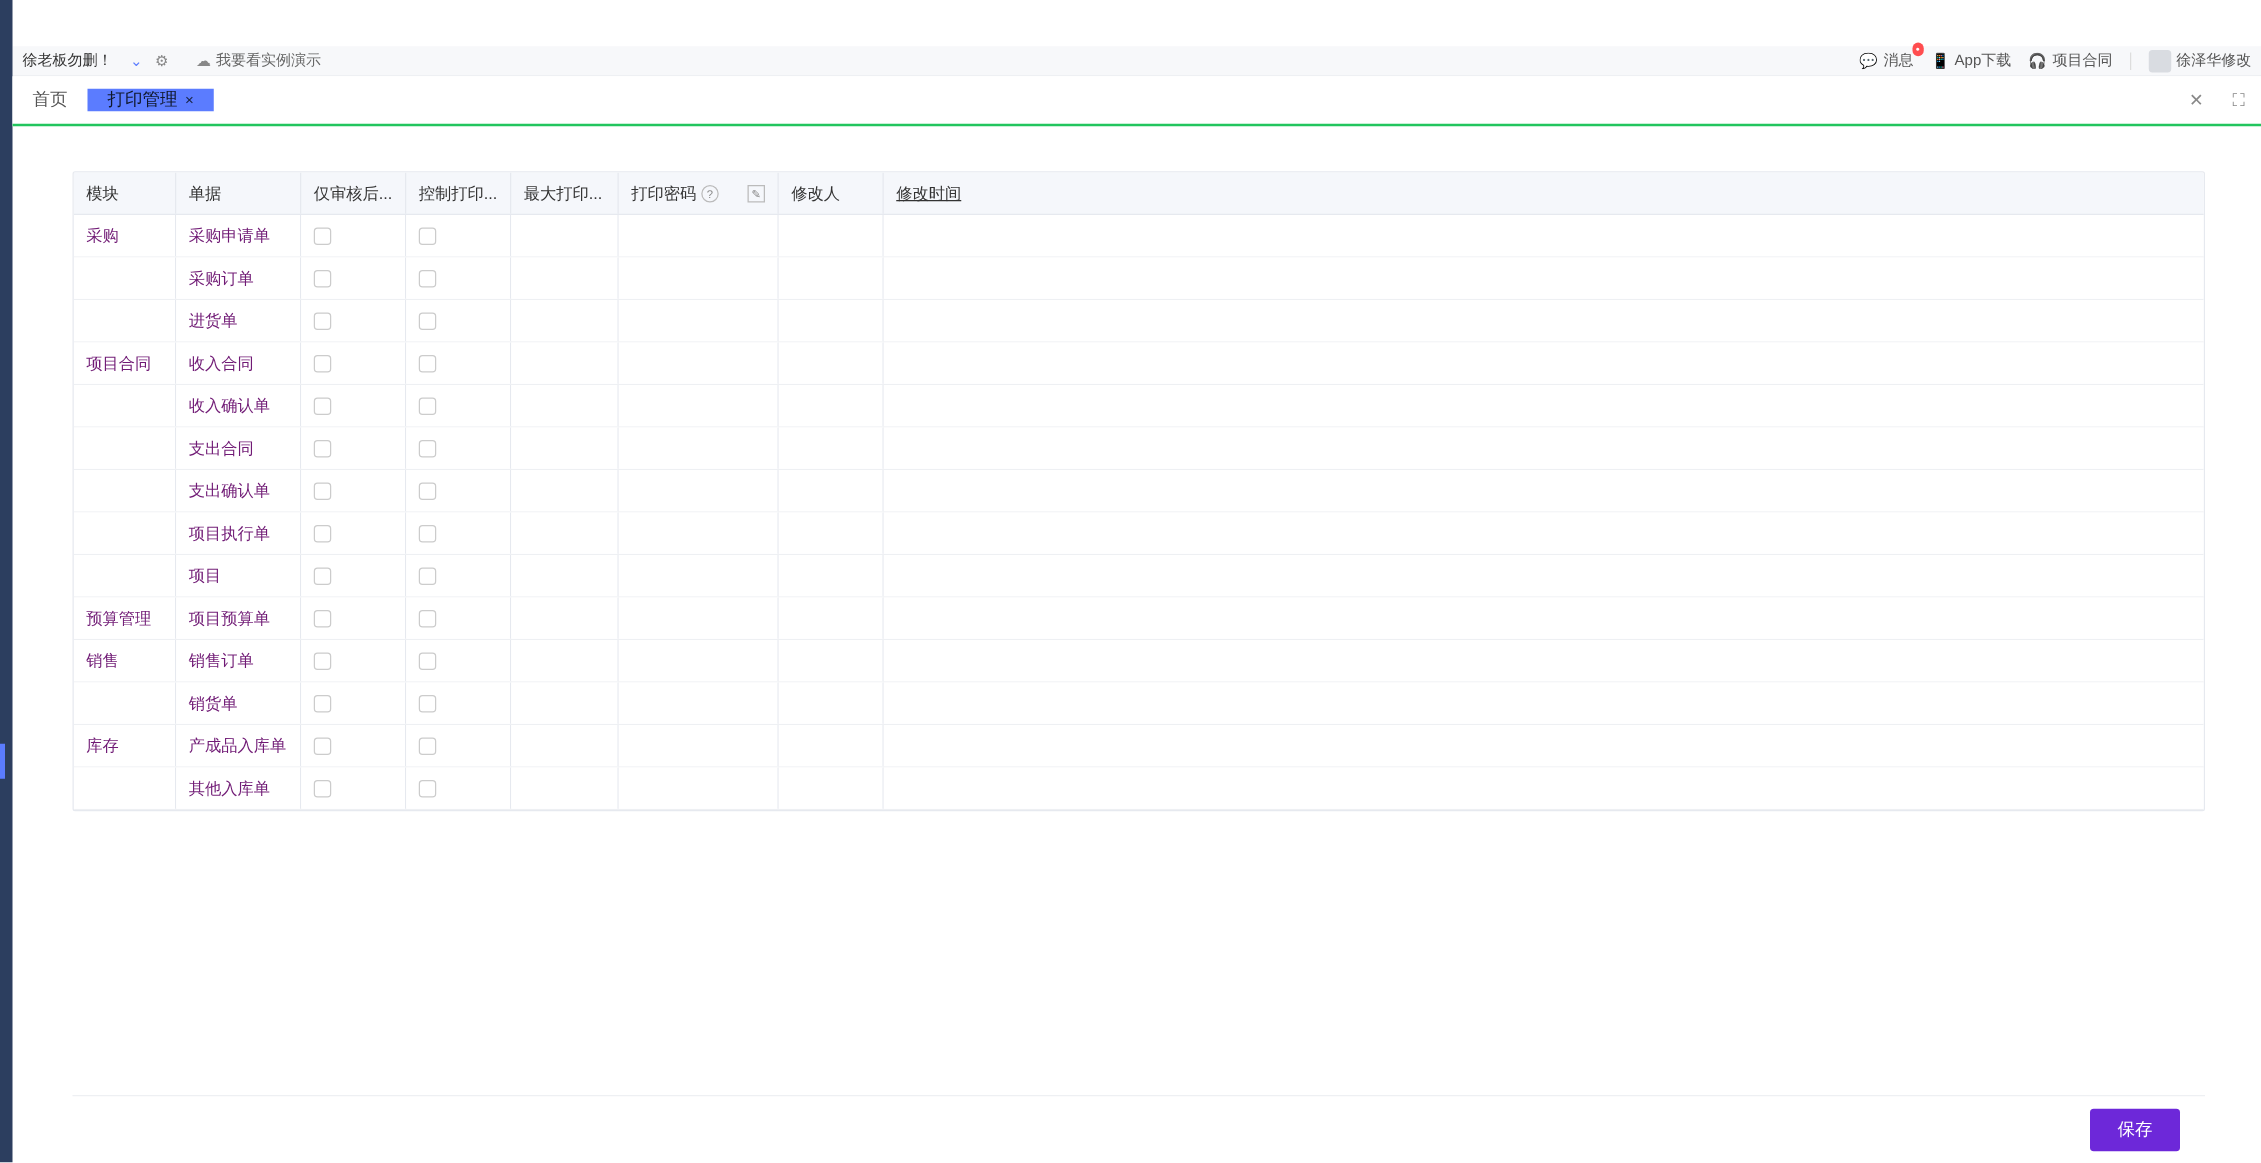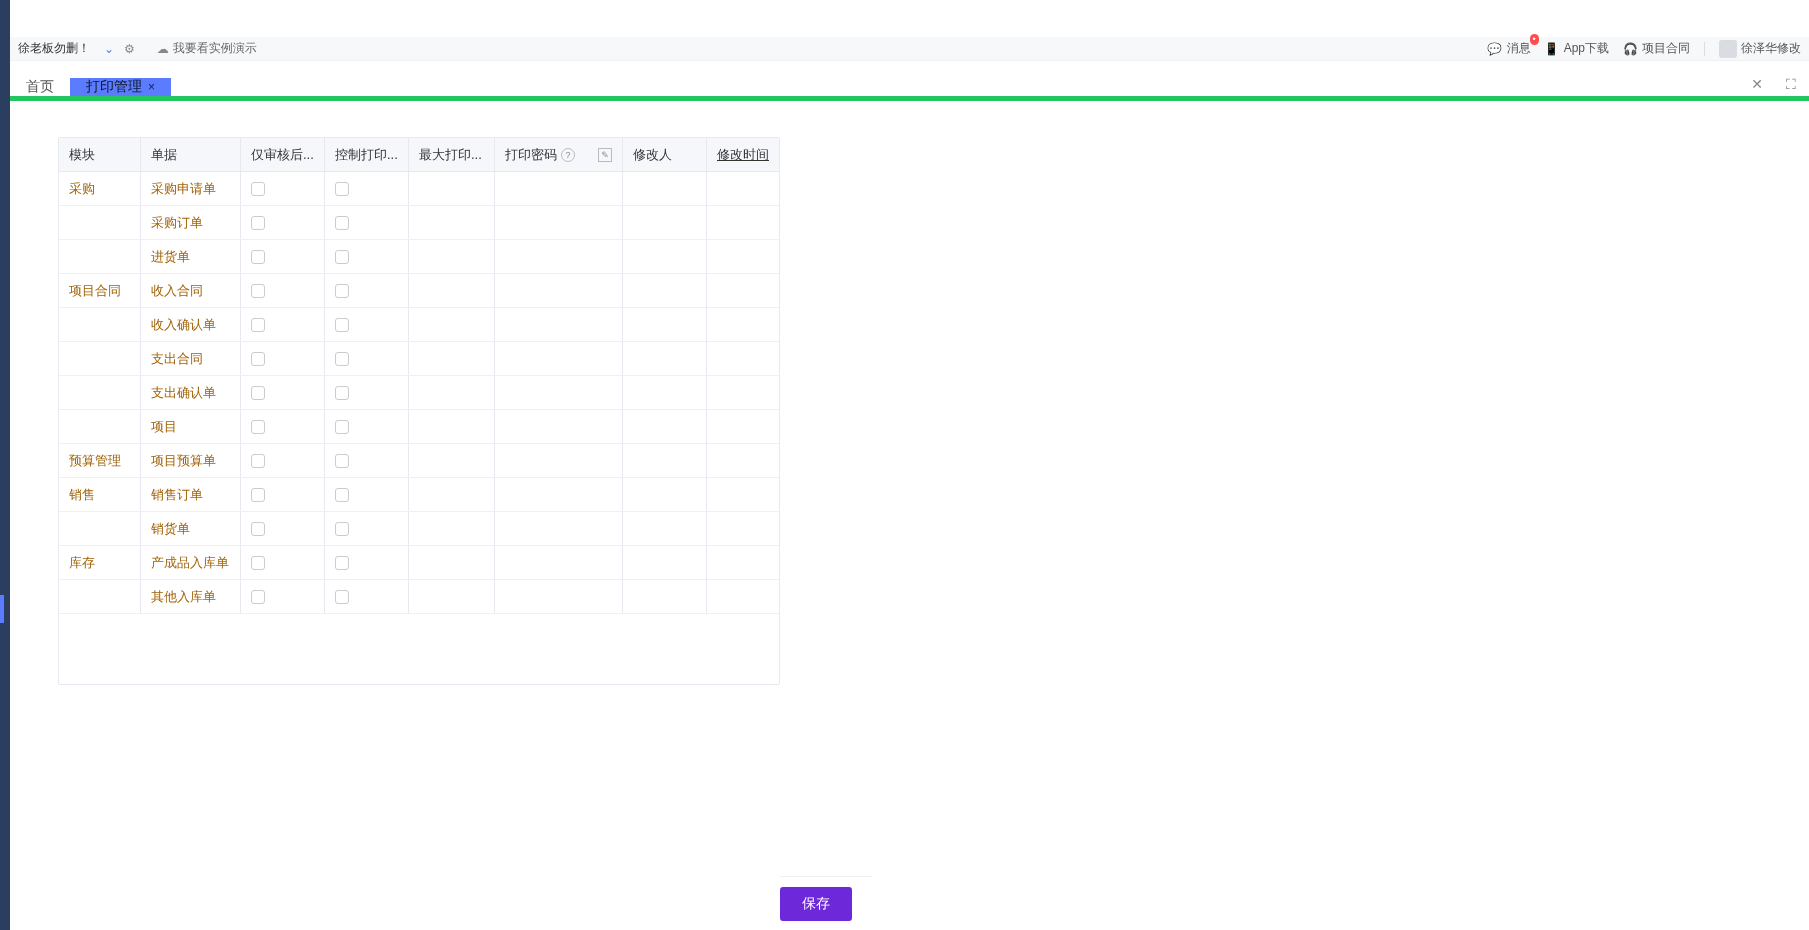--- a/index.html
+++ b/index.html
@@ -19,49 +19,49 @@
     .gear { color: #888; }
     .demo-link { display: flex; align-items: center; gap: 4px; margin-left: 12px; color: #666; }
     .demo-link .cloud { color: #888; }
     .topbar-right { margin-left: auto; display: flex; align-items: center; gap: 14px; color: #555; }
     .tb-item { display: flex; align-items: center; gap: 4px; cursor: pointer; position: relative; }
     .divider { width: 1px; height: 14px; background: #ddd; }
     .avatar { width: 18px; height: 18px; border-radius: 3px; background: #d9dce1; display: inline-block; }
     .badge { position: absolute; top: -6px; right: -8px; background: #ff4d4f; color: #fff; font-size: 9px; padding: 0 3px; border-radius: 6px; line-height: 11px; }
 
     
-    .tabsbar { height: 40px; background: #fff; border-bottom: 5px solid #22c55e; display: flex; align-items: flex-end; position: relative; }
+    .tabsbar { height: 40px; background: #fff; border-bottom: 2px solid #22c55e; display: flex; align-items: center; position: relative; }
     .tab { display: flex; align-items: center; padding: 0 16px; font-size: 14px; color: #555; cursor: pointer; }
     .tab.active { background: #5b7cff; color: #0f172a; }
     .tab .x { margin-left: 6px; font-size: 12px; opacity: .9; cursor: pointer; }
     .tabsbar-right { margin-left: auto; display: flex; align-items: center; padding-right: 6px; gap: 10px; color: #888; }
     .icon-btn { width: 24px; height: 24px; display: flex; align-items: center; justify-content: center; cursor: pointer; font-size: 14px; }
 
     
-    .content { flex: 1; padding: 36px 32px 0 48px; background: #fff; overflow: hidden; display: flex; flex-direction: row; }
+    .content { flex: 1; padding: 36px 45px 0 48px; background: #fff; overflow: hidden; display: flex; flex-direction: column; }
     .table-wrap { border: 1px solid #e6e9ef; border-radius: 2px; overflow: hidden; display: flex; flex-direction: column; max-height: 548px; }
     .thead { display: flex; background: #f5f7fb; border-bottom: 1px solid #e6e9ef; font-weight: 500; color: #333; font-size: 13px; height: 34px; align-items: stretch; }
     .th, .td { display: flex; align-items: center; padding: 0 10px; border-right: 1px solid #e6e9ef; overflow: hidden; white-space: nowrap; text-overflow: ellipsis; }
     .th:last-child, .td:last-child { border-right: none; }
     .c-module   { width: 82px; flex-shrink: 0; }
     .c-bill     { width: 100px; flex-shrink: 0; }
     .c-cb1      { width: 84px; flex-shrink: 0; justify-content: flex-start; }
     .c-cb2      { width: 84px; flex-shrink: 0; justify-content: flex-start; }
     .c-max      { width: 86px; flex-shrink: 0; }
     .c-pwd      { width: 128px; flex-shrink: 0; }
     .c-editor   { width: 84px; flex-shrink: 0; }
     .c-time     { flex: 1; min-width: 0; text-decoration: underline; }
     .help-ic    { width: 14px; height: 14px; border: 1px solid #bbb; border-radius: 50%; display: inline-flex; align-items: center; justify-content: center; font-size: 9px; color: #888; margin-left: 4px; }
     .edit-ic    { width: 14px; height: 14px; border: 1px solid #bbb; display: inline-flex; align-items: center; justify-content: center; font-size: 9px; color: #888; margin-left: auto; }
 
     .tbody { overflow-y: auto; position: relative; }
     .tbody::-webkit-scrollbar { width: 8px; }
     .tbody::-webkit-scrollbar-thumb { background: #d0d3d9; border-radius: 4px; }
     .tbody::-webkit-scrollbar-track { background: transparent; }
-    .tr { display: flex; height: 34px; border-bottom: 1px solid #eef0f3; font-size: 13px; color: #a16207; }
+    .tr { display: flex; height: 34px; border-bottom: 1px solid #eef0f3; font-size: 13px; color: #701a75; }
     .tr .td { background: #fff; }
     .cb { width: 14px; height: 14px; border: 1px solid #ccc; border-radius: 3px; display: inline-block; background: #fff; cursor: pointer; }
 
     
     .footer { margin-top: auto; height: 54px; border-top: 1px solid #eef0f3; display: flex; align-items: center; justify-content: flex-end; padding-right: 20px; background: #fff; }
     .btn-primary { background: #6d28d9; color: #fff; border: none; border-radius: 3px; padding: 8px 22px; font-size: 14px; cursor: pointer; }
   </style>
 </head>
 <body>
 
@@ -225,20 +225,34 @@
               <div class="td c-cb2">
                 <span class="cb"></span>
               </div>
               <div class="td c-max"></div>
               <div class="td c-pwd"></div>
               <div class="td c-editor"></div>
               <div class="td c-time"></div>
             </div>
             <div class="tr">
               <div class="td c-module"></div>
+              <div class="td c-bill">项目执行单</div>
+              <div class="td c-cb1">
+                <span class="cb"></span>
+              </div>
+              <div class="td c-cb2">
+                <span class="cb"></span>
+              </div>
+              <div class="td c-max"></div>
+              <div class="td c-pwd"></div>
+              <div class="td c-editor"></div>
+              <div class="td c-time"></div>
+            </div>
+            <div class="tr">
+              <div class="td c-module"></div>
               <div class="td c-bill">项目</div>
               <div class="td c-cb1">
                 <span class="cb"></span>
               </div>
               <div class="td c-cb2">
                 <span class="cb"></span>
               </div>
               <div class="td c-max"></div>
               <div class="td c-pwd"></div>
               <div class="td c-editor"></div>

